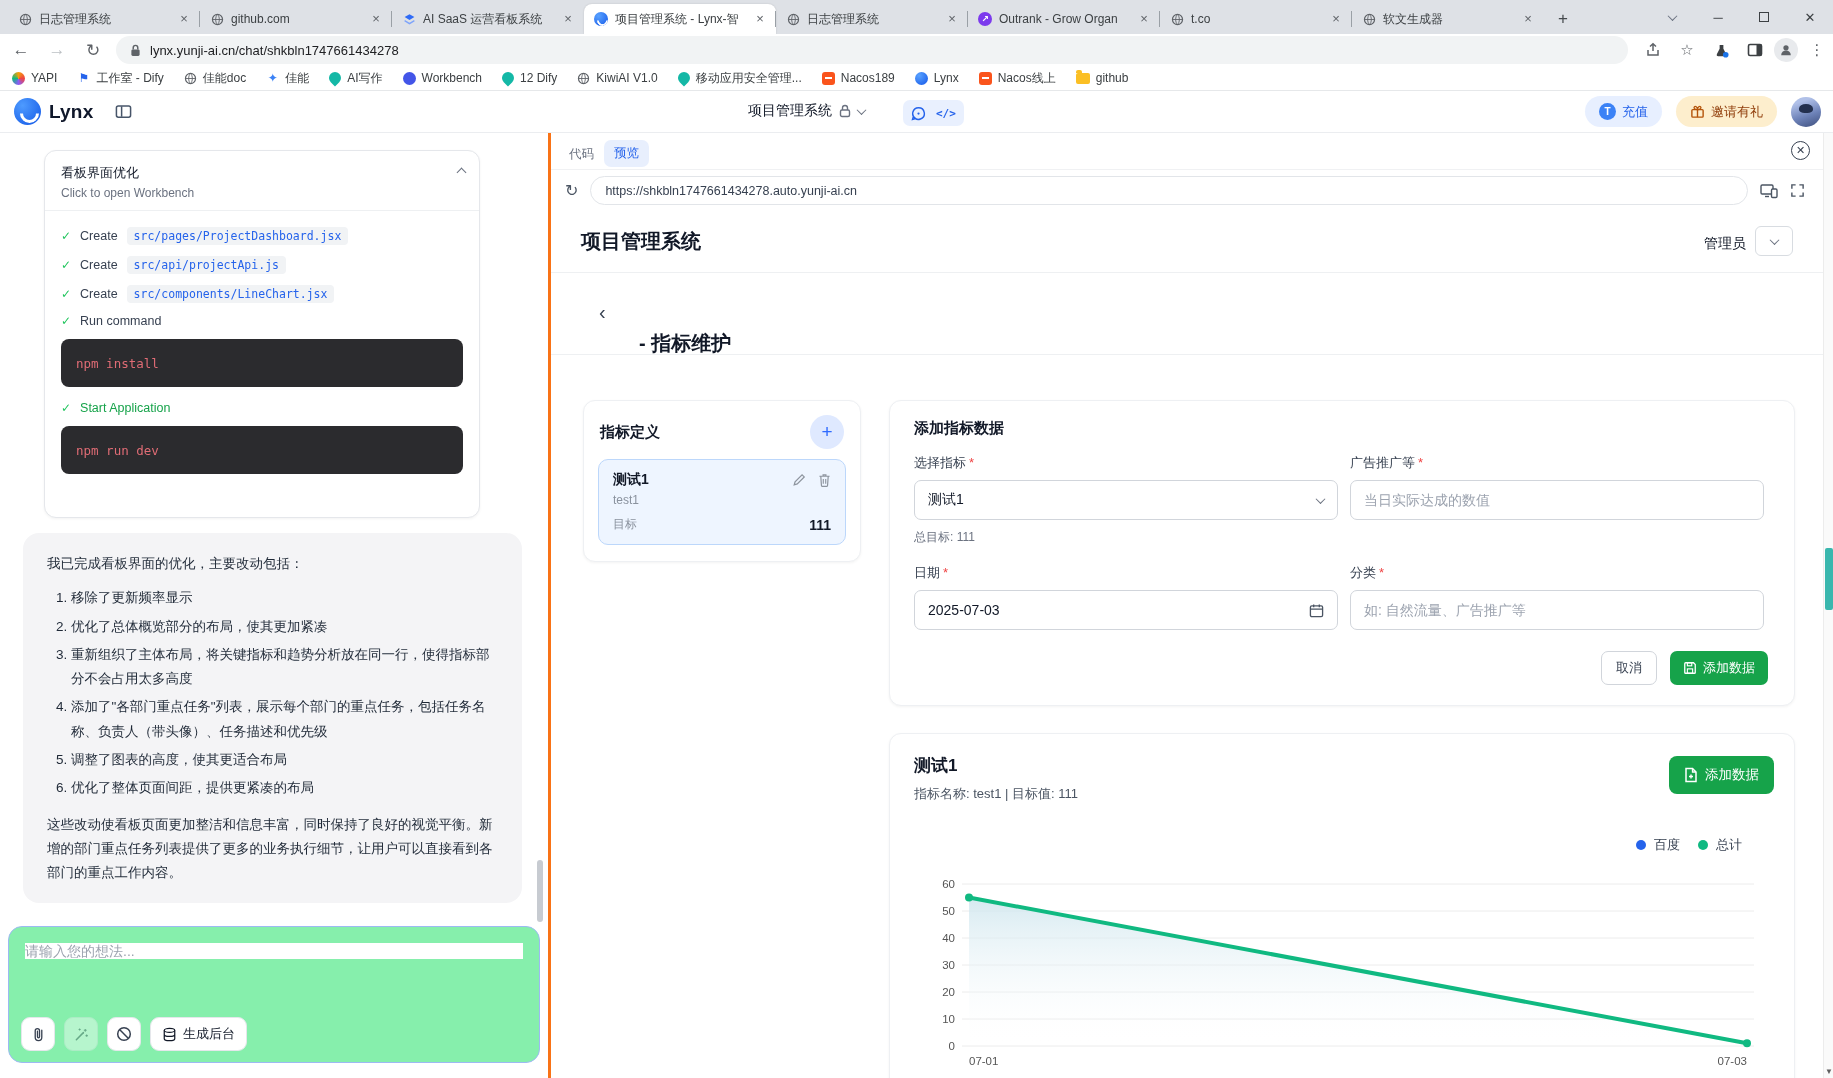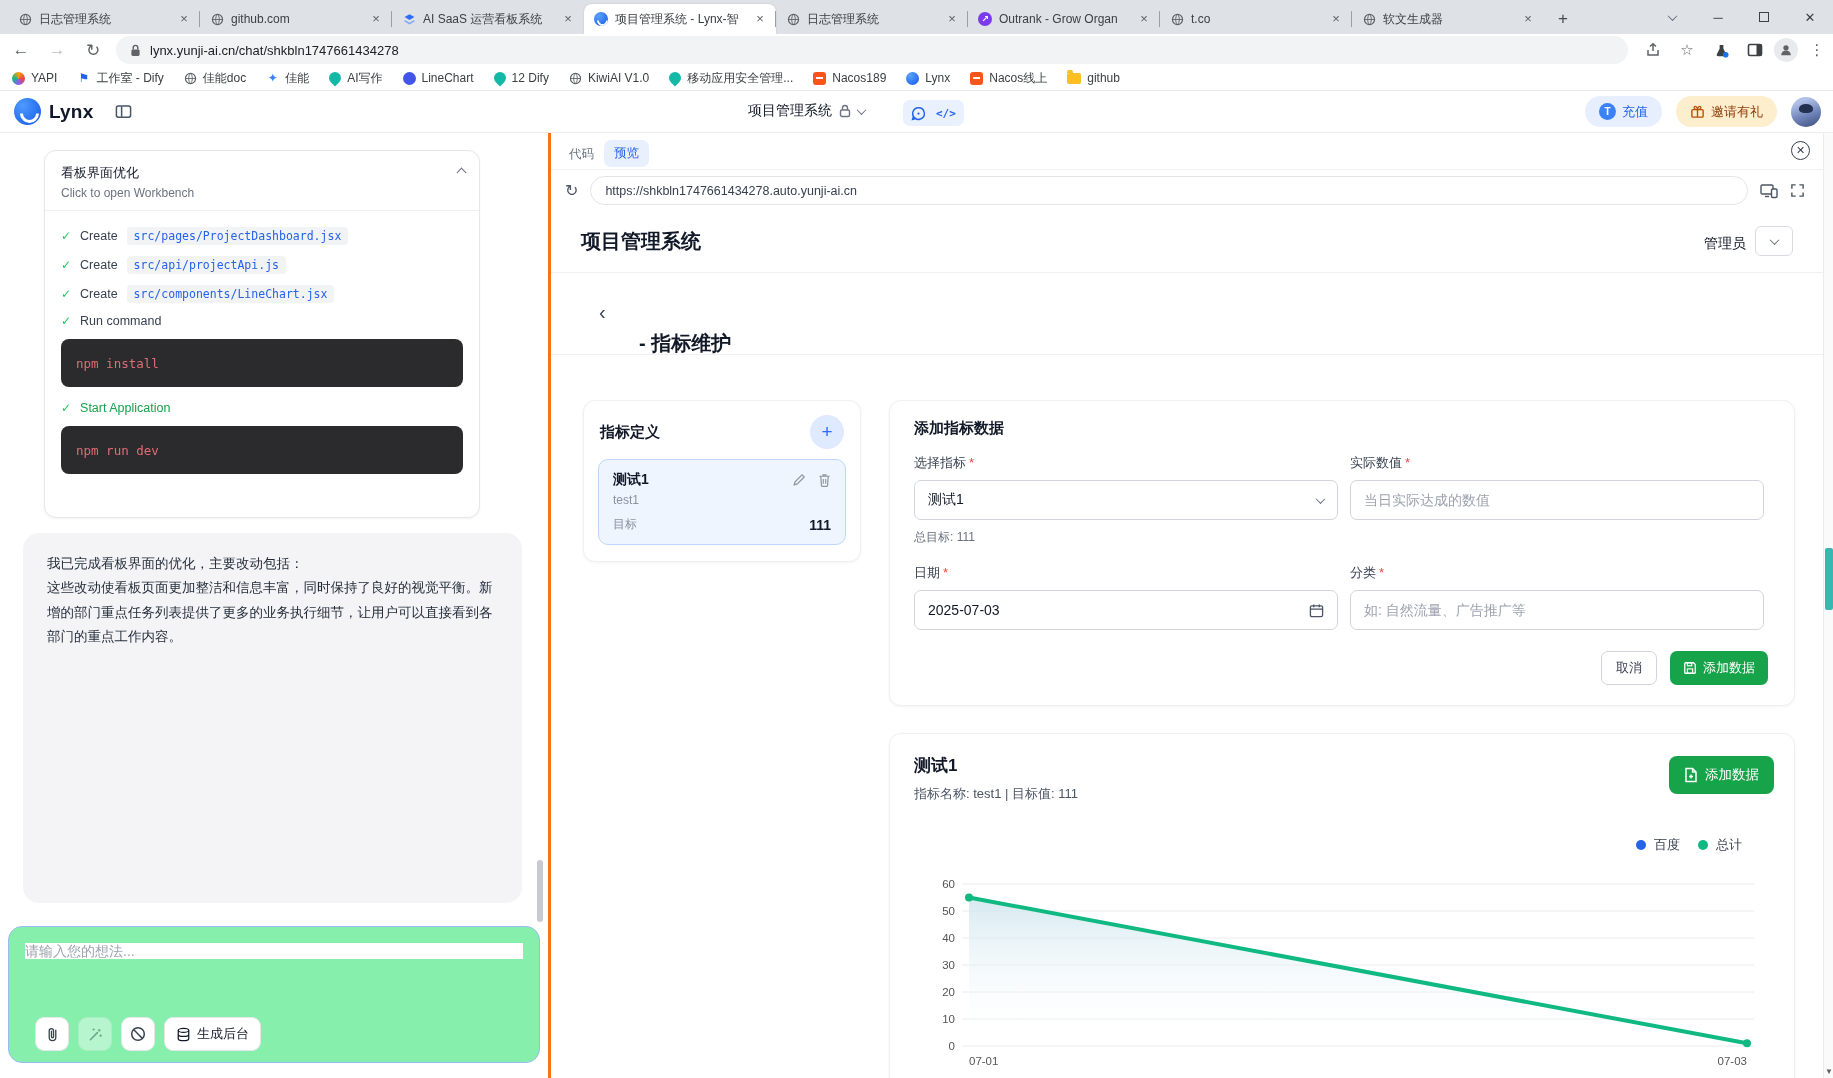--- a/index.html
+++ b/index.html
@@ -120,21 +120,21 @@
     border-radius:16px; padding:19px 24px; font-size:13.5px; color:#1f2937; line-height:1.8; }
   .bubble ol { margin:10px 0 12px 24px; }
   .bubble li { margin-bottom:4px; }
   .chatscroll { position:absolute; left:537px; top:727px; width:6px; height:62px; background:#c7cbd1;
     border-radius:3px; }
   .chatinput { position:absolute; left:8px; top:793px; width:532px; height:137px; background:#86efac;
     border:1px solid #9db9f3; border-radius:14px; padding:15px 16px; }
   .chatinput input { border:none; outline:none; width:100%; font-size:14px; color:#111827;
     font-family:inherit; }
   .chatinput input::placeholder { color:#9ca3af; }
-  .inputbar { position:absolute; left:26px; bottom:11px; display:flex; align-items:center; gap:9px; }
+  .inputbar { position:absolute; left:12px; bottom:11px; display:flex; align-items:center; gap:9px; }
   .iconbtn { width:34px; height:34px; border:1px solid #e5e7eb; border-radius:9px; background:#fff;
     display:flex; align-items:center; justify-content:center; color:#374151; }
   .iconbtn.dim { opacity:.4; }
   .genbtn { height:34px; border:1px solid #e5e7eb; border-radius:9px; background:#fff;
     display:flex; align-items:center; gap:6px; padding:0 11px; font-size:13px; color:#111827; }
 
   
   .previewpanel { position:absolute; left:548px; top:133px; width:1275px; height:945px; background:#fff;
     border-left:3px solid #f97316; }
   .ptabs { position:absolute; left:0; top:0; width:100%; height:62px; }
@@ -367,21 +367,21 @@
     <div class="bm">
         <span class="bi bi-star">✦</span>
         <span>佳能</span>
       </div>
     <div class="bm">
         <span class="bi bi-wing"></span>
         <span>AI写作</span>
       </div>
     <div class="bm">
         <span class="bi bi-dot"></span>
-        <span>LineChart</span>
+        <span>Workbench</span>
       </div>
     <div class="bm">
         <span class="bi bi-wing"></span>
         <span>12 Dify</span>
       </div>
     <div class="bm">
         <span class="bi">
           <svg width="13" viewBox="0 0 16 16">
             <circle cx="8" cy="8" r="6.2" fill="none" stroke="#5f6368" stroke-width="1.5"></circle>
             <path d="M1.8 8 H14.2 M8 1.8 C5 4.5 5 11.5 8 14.2 C11 11.5 11 4.5 8 1.8" fill="none" stroke="#5f6368" stroke-width="1.1"></path>
@@ -492,20 +492,28 @@
           <span>Start Application</span>
         </div>
       </div>
       <div class="codeblock">
         <span>npm run dev</span>
       </div>
     </div>
 
     <div class="bubble">
       <div>我已完成看板界面的优化，主要改动包括：</div>
+      <ol>
+        <li>移除了更新频率显示</li>
+        <li>优化了总体概览部分的布局，使其更加紧凑</li>
+        <li>重新组织了主体布局，将关键指标和趋势分析放在同一行，使得指标部分不会占用太多高度</li>
+        <li>添加了"各部门重点任务"列表，展示每个部门的重点任务，包括任务名称、负责人（带头像）、任务描述和优先级</li>
+        <li>调整了图表的高度，使其更适合布局</li>
+        <li>优化了整体页面间距，提供更紧凑的布局</li>
+      </ol>
       <div>这些改动使看板页面更加整洁和信息丰富，同时保持了良好的视觉平衡。新增的部门重点任务列表提供了更多的业务执行细节，让用户可以直接看到各部门的重点工作内容。</div>
     </div>
 
     <div class="chatscroll"></div>
 
     <div class="chatinput">
       <input type="text" placeholder="请输入您的想法..." style="">
       <div class="inputbar">
         <div class="iconbtn">
           <svg width="15" viewBox="0 0 16 18">
@@ -598,21 +606,21 @@
         <div class="fgrid">
           <div>
             <div class="flabel"><span>选择指标</span><span class="req">*</span></div>
             <div class="finput">
               <span class="grow">测试1</span>
               <span class="chev down"></span>
             </div>
             <div class="fnote">总目标: 111</div>
           </div>
           <div>
-            <div class="flabel"><span>实际数值</span><span class="req">*</span></div>
+            <div class="flabel"><span>广告推广等</span><span class="req">*</span></div>
             <div class="finput">
               <input placeholder="当日实际达成的数值" style="">
             </div>
           </div>
         </div>
         <div class="fgrid" style="margin-top:18px;">
           <div>
             <div class="flabel"><span>日期</span><span class="req">*</span></div>
             <div class="finput">
               <span class="grow">2025-07-03</span>

